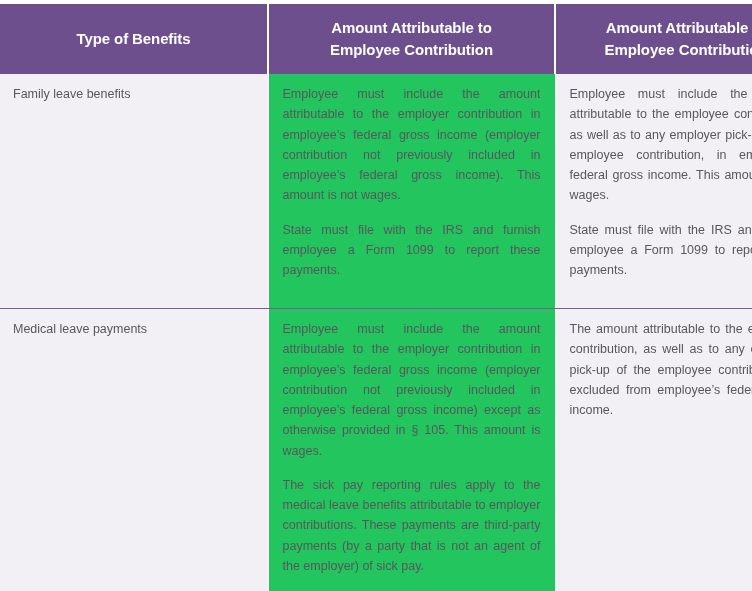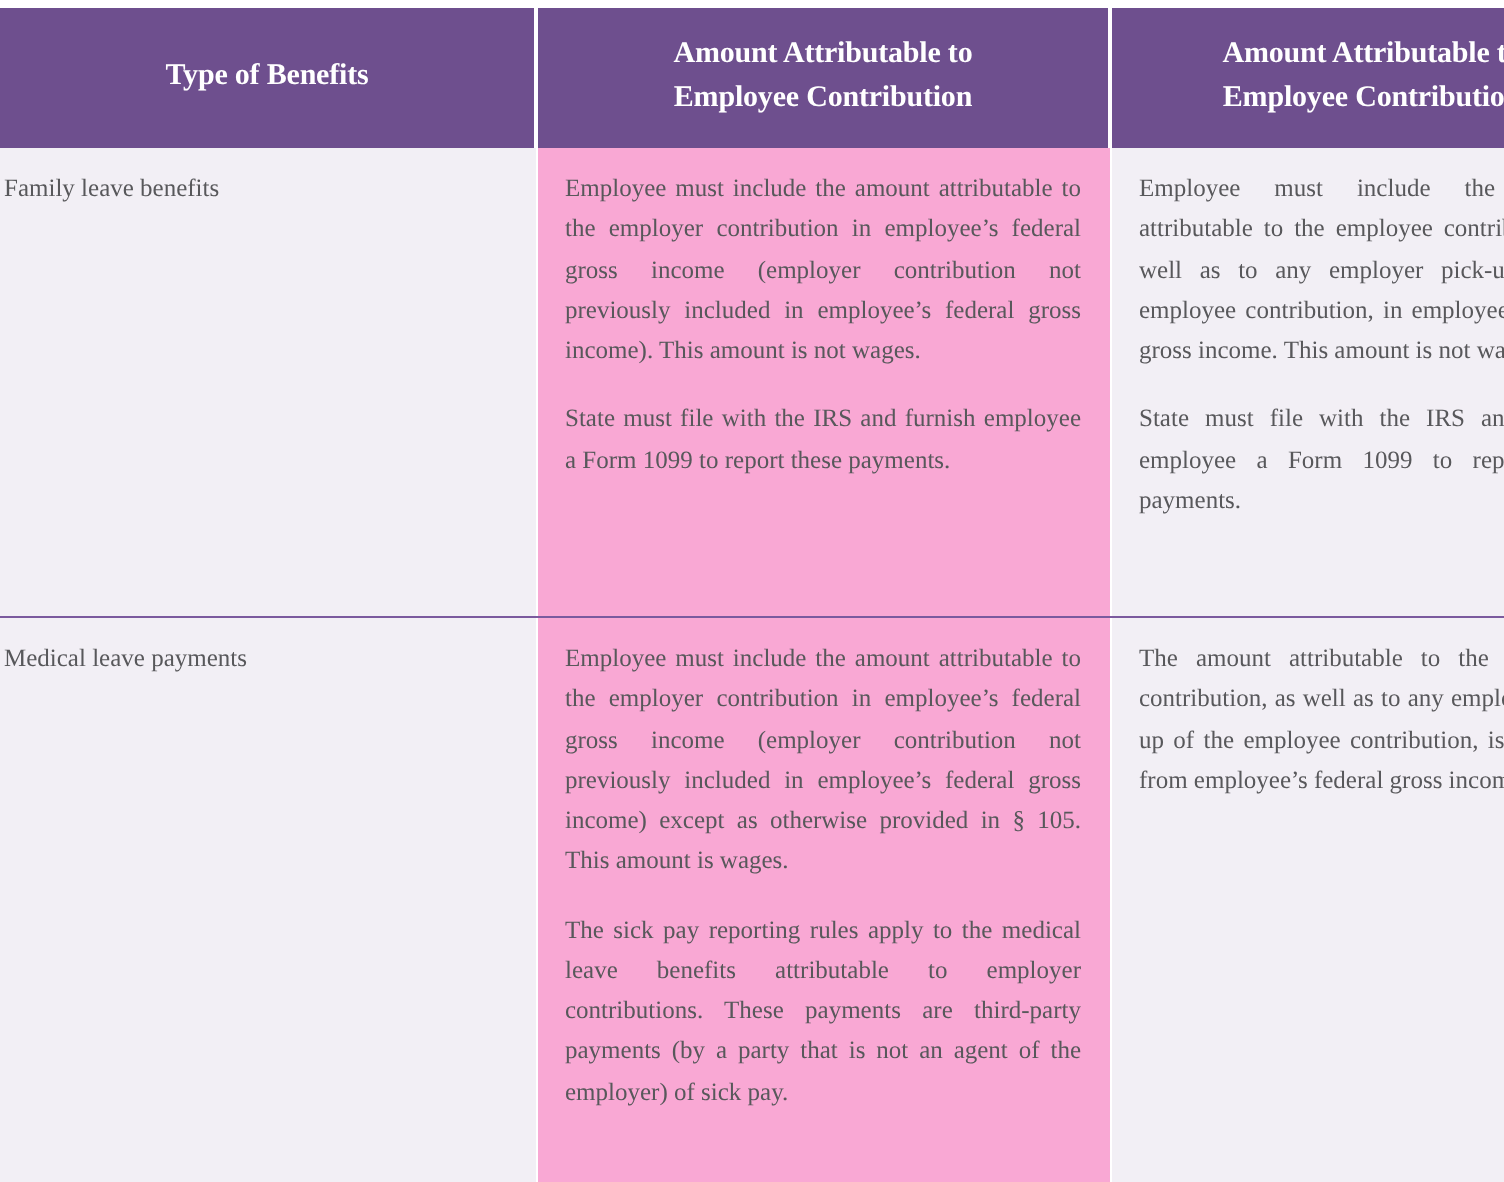--- a/index.html
+++ b/index.html
@@ -15,21 +15,20 @@
     font-family: "Liberation Sans", sans-serif;
     -webkit-font-smoothing: antialiased;
   }
 
   .table-wrap {
     position: relative;
     width: 752px;
     height: 591px;
     box-sizing: border-box;
     padding-top: 4px;
-    font-family: Liberation Serif, serif;
   }
 
   table.benefits-table {
     width: 752px;
     border-collapse: collapse;
     table-layout: fixed;
   }
 
   
   thead tr.header-row th {
@@ -60,25 +59,25 @@
     font-size: 12.5px;
     line-height: 1.62;
     color: #58585B;
     padding: 10px 14px 14px 14px;
     border-bottom: 1.5px solid #7B5A9E;
     background: #F2EFF5;
   }
   tbody td.c-type {
     background: #F2EFF5;
     text-align: left;
-    padding-left: 2px;
+    padding-left: 13px;
     border-right: 1.5px solid #FFFFFF;
   }
   tbody td.c-er {
-    background: #f9a8d4;
+    background: #22c55e;
     text-align: justify;
     text-justify: inter-word;
     border-right: 1.5px solid #FFFFFF;
   }
   tbody td.c-ee {
     background: #F2EFF5;
     text-align: justify;
     text-justify: inter-word;
   }
 

